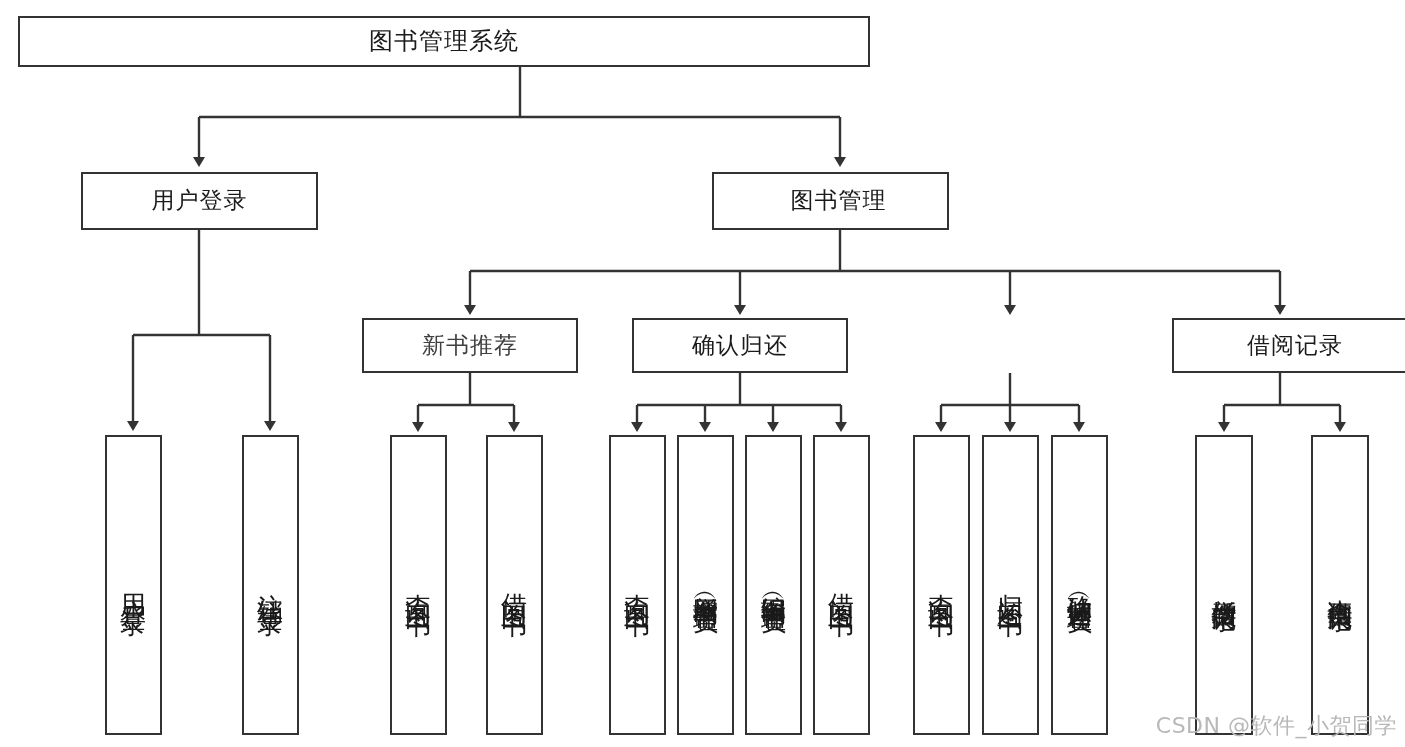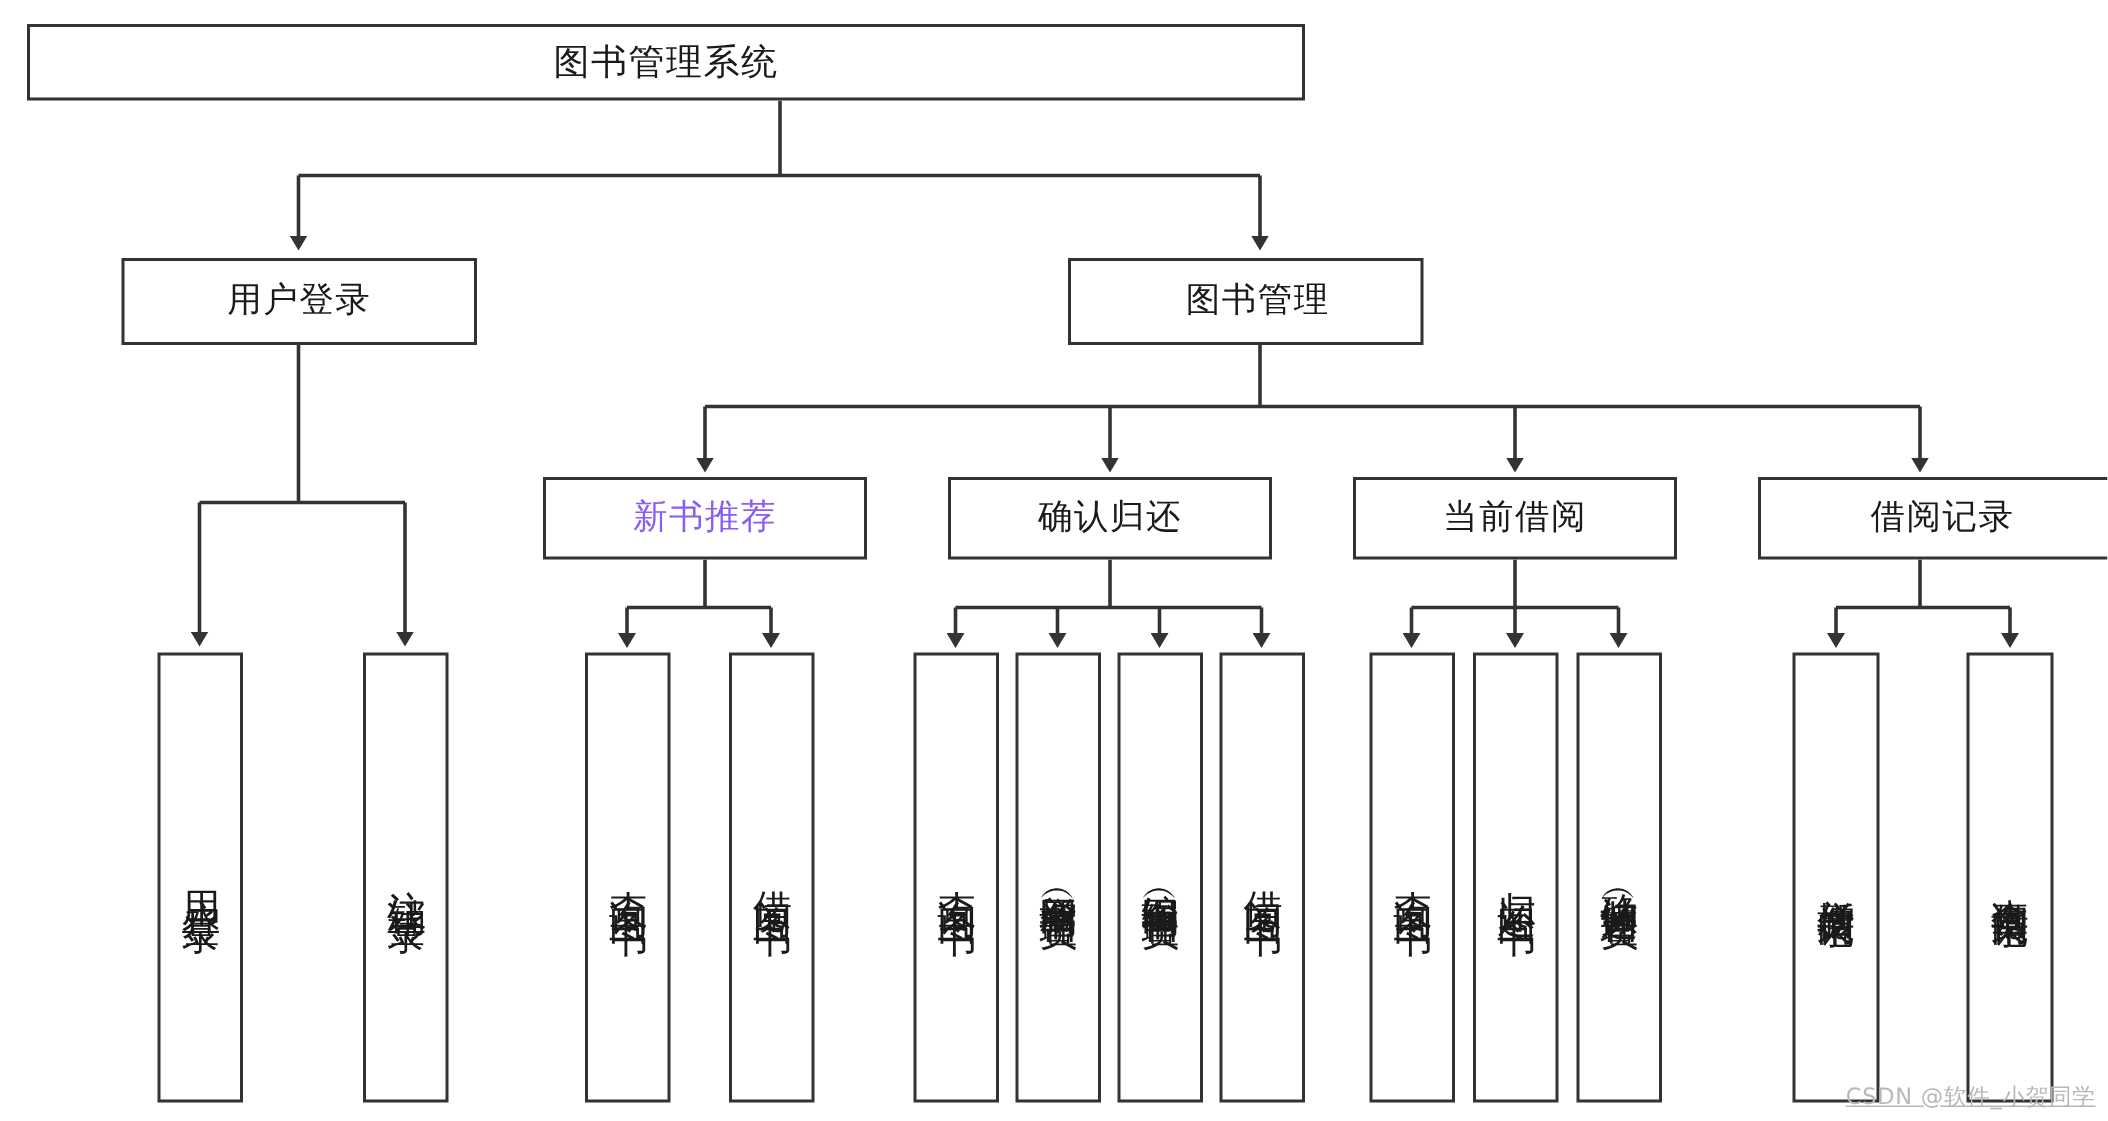--- a/index.html
+++ b/index.html
@@ -69,26 +69,25 @@
   }
   
   .node.v.long .lbl {
     font-size: 25px;
     letter-spacing: 2px;
   }
   .watermark {
     position: absolute;
     right: 8px;
     bottom: 6px;
-    font-size: 15px;
+    font-size: 22px;
     color: #b8b8b8;
     letter-spacing: 0.5px;
     z-index: 5;
     white-space: nowrap;
-    text-decoration: underline;
   }
 </style>
 </head>
 <body>
 
 <div id="canvas">
 
   <svg id="edges" viewBox="0 0 1405 747">
     <defs>
       <marker id="arw" markerWidth="10" markerHeight="12" refX="1" refY="6" orient="auto" markerUnits="userSpaceOnUse">
@@ -144,28 +143,25 @@
   </div>
 
   <div class="node h" style="left: 81px; top: 172px; width: 237px; height: 58px; border-color: rgb(51, 51, 51); background: rgb(255, 255, 255);">
     <span class="lbl" style="color: rgb(26, 26, 26);">用户登录</span>
   </div>
   <div class="node h" style="left: 712px; top: 172px; width: 237px; height: 58px; border-color: rgb(51, 51, 51); background: rgb(255, 255, 255); padding-left: 16px;">
     <span class="lbl" style="color: rgb(26, 26, 26);">图书管理</span>
   </div>
 
   <div class="node h" style="left: 362px; top: 318px; width: 216px; height: 55px; border-color: rgb(51, 51, 51); background: rgb(255, 255, 255);">
-    <span class="lbl" style="color: #8b5cf6;">新书推荐</span>
+    <span class="lbl" style="color: #404040;">新书推荐</span>
   </div>
   <div class="node h" style="left: 632px; top: 318px; width: 216px; height: 55px; border-color: rgb(51, 51, 51); background: rgb(255, 255, 255);">
     <span class="lbl" style="color: rgb(26, 26, 26);">确认归还</span>
   </div>
-  <div class="node h" style="left: 902px; top: 318px; width: 216px; height: 55px; border-color: rgb(51, 51, 51); background: rgb(255, 255, 255);">
-    <span class="lbl" style="color: rgb(26, 26, 26);">当前借阅</span>
-  </div>
   <div class="node h" style="left: 1172px; top: 318px; width: 246px; height: 55px; border-color: rgb(51, 51, 51); background: rgb(255, 255, 255);">
     <span class="lbl" style="color: rgb(26, 26, 26);">借阅记录</span>
   </div>
 
   <div class="node v" style="left: 105px; top: 435px; width: 57px; height: 300px; border-color: rgb(51, 51, 51); background: rgb(255, 255, 255);">
     <span class="lbl" style="color: rgb(26, 26, 26);">用户登录</span>
   </div>
   <div class="node v" style="left: 242px; top: 435px; width: 57px; height: 300px; border-color: rgb(51, 51, 51); background: rgb(255, 255, 255);">
     <span class="lbl" style="color: rgb(26, 26, 26);">注销登录</span>
   </div>

